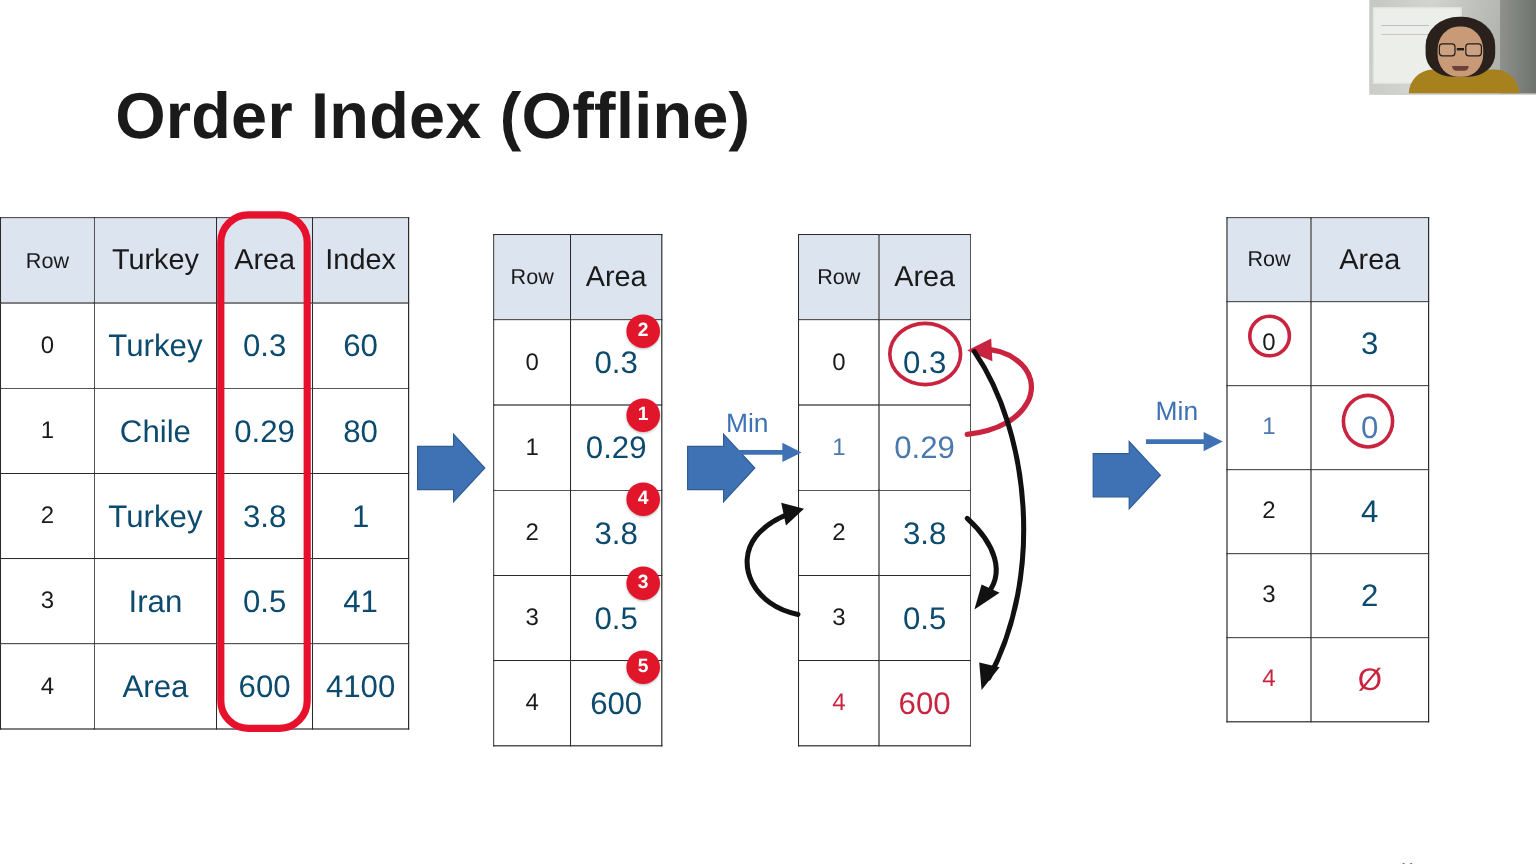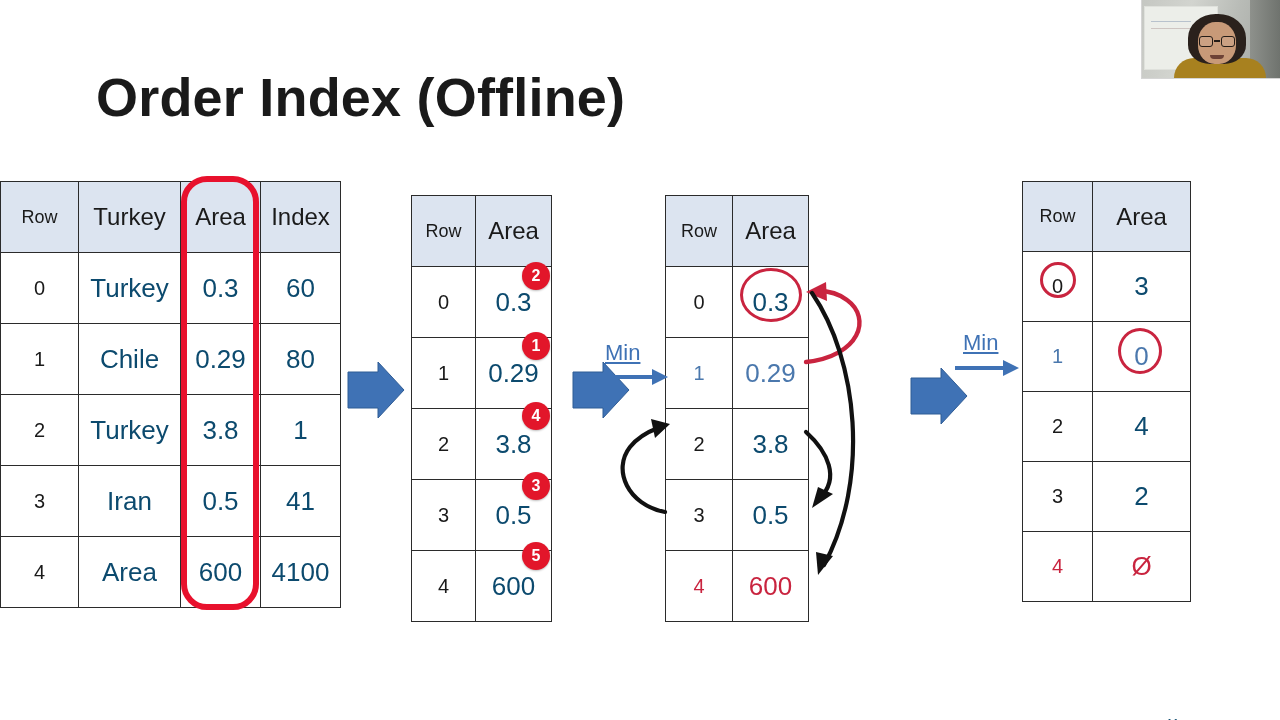--- a/index.html
+++ b/index.html
@@ -192,21 +192,20 @@
     border-radius: 50%;
     box-sizing: border-box;
     pointer-events: none;
   }
 
   
   .min-label {
     position: absolute;
     font-size: 22px;
     color: #3f72b5;
-    text-decoration: underline;
   }
 
   
   #overlay {
     position: absolute;
     left: 0; top: 0;
     width: 1280px; height: 720px;
     pointer-events: none;
   }
 </style>

